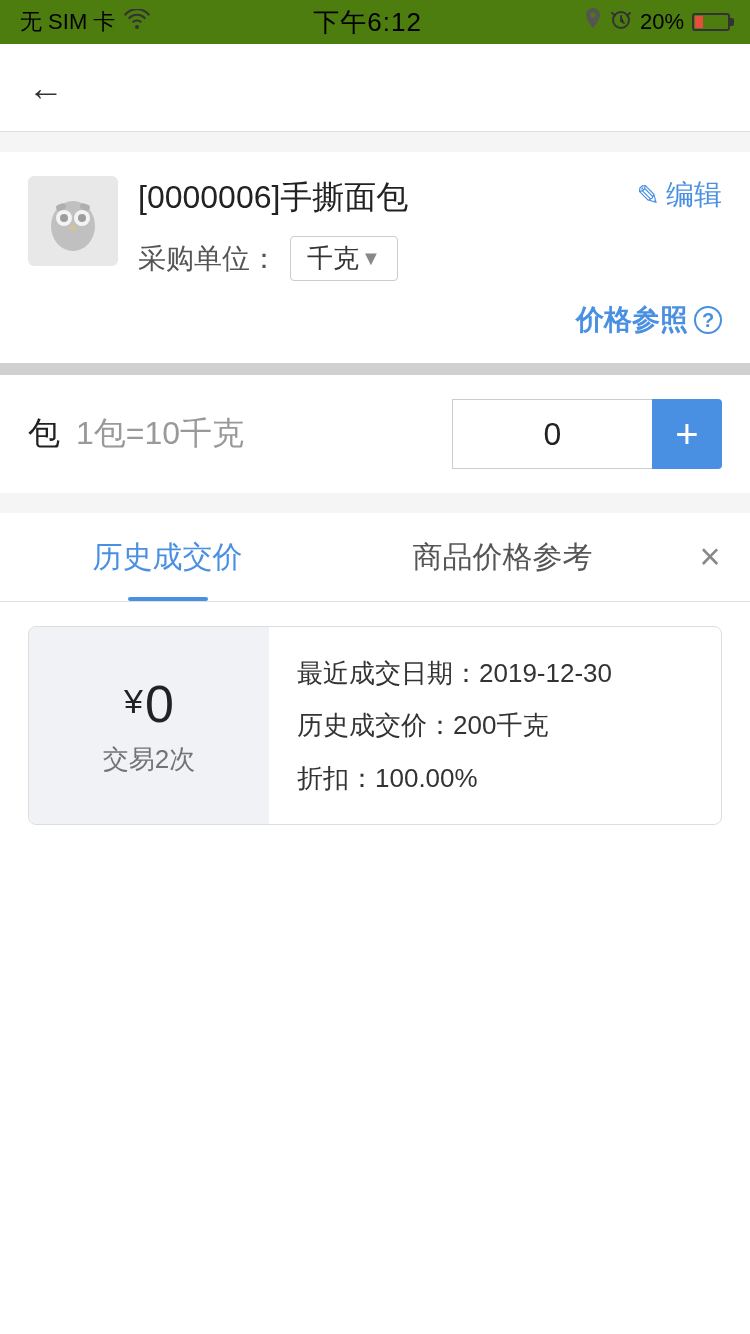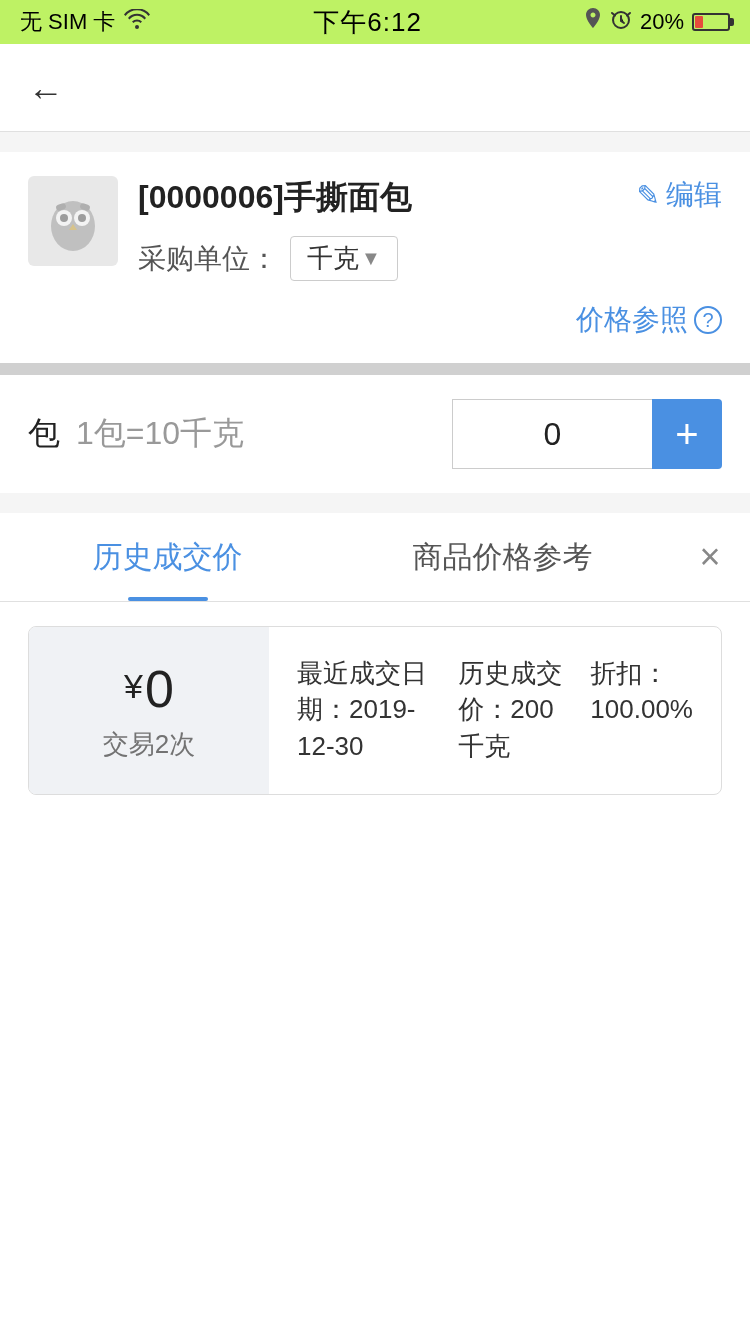--- a/index.html
+++ b/index.html
@@ -9,21 +9,21 @@
       min-height: 1334px;
       font-family: -apple-system, "PingFang SC", "Helvetica Neue", Arial, sans-serif;
       background: #f5f5f5;
       overflow-x: hidden;
     }
 
     
     .status-bar {
       width: 750px;
       height: 44px;
-      background: #bef264;
+      background: #4d7c0f;
       display: flex;
       align-items: center;
       justify-content: space-between;
       padding: 0 20px;
       font-size: 24px;
       font-weight: 500;
     }
     .status-left {
       display: flex;
       align-items: center;
@@ -121,21 +121,21 @@
       justify-content: center;
       position: relative;
     }
 
     .product-info {
       flex: 1;
     }
     .product-name {
       font-size: 32px;
       color: #222;
-      font-weight: 700;
+      font-weight: 400;
       margin-bottom: 16px;
     }
     .product-unit-row {
       display: flex;
       align-items: center;
       gap: 12px;
     }
     .unit-label {
       font-size: 28px;
       color: #555;
@@ -181,20 +181,21 @@
       align-items: center;
       justify-content: center;
       font-size: 20px;
       color: #4a90e2;
     }
     .product-bottom-row {
       display: flex;
       align-items: flex-end;
       justify-content: space-between;
       margin-top: 8px;
+      font-weight: bold;
     }
 
     
     .gray-divider {
       width: 100%;
       height: 12px;
       background: #d0d0d0;
     }
 
     
@@ -332,21 +333,21 @@
     }
     .history-trade-count {
       font-size: 26px;
       color: #737373;
       margin-top: 8px;
     }
     .history-card-right {
       flex: 1;
       padding: 28px 28px;
       display: flex;
-      flex-direction: row;
+      flex-direction: column;
       justify-content: center;
       gap: 16px;
     }
     .history-detail-row {
       font-size: 26px;
       color: #333;
       line-height: 1.4;
     }
 
     

